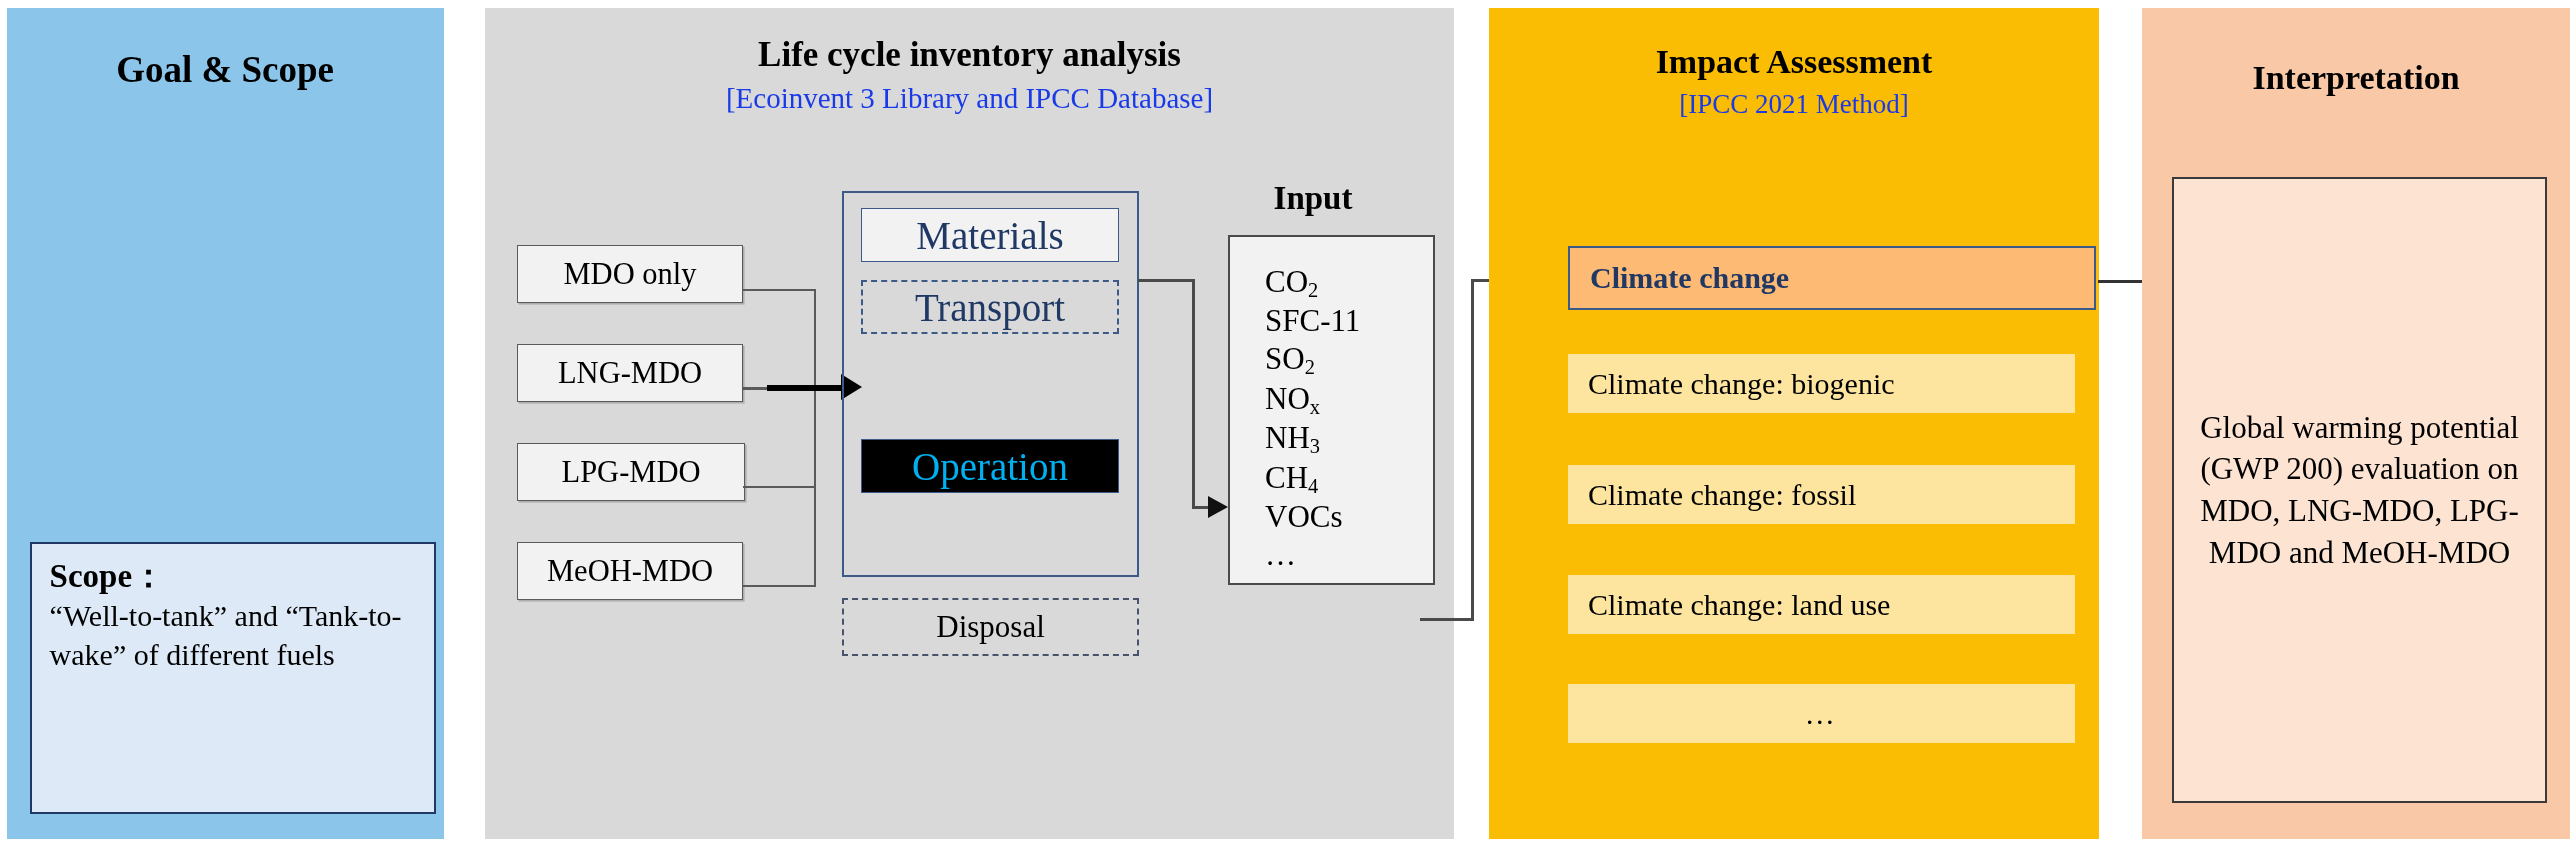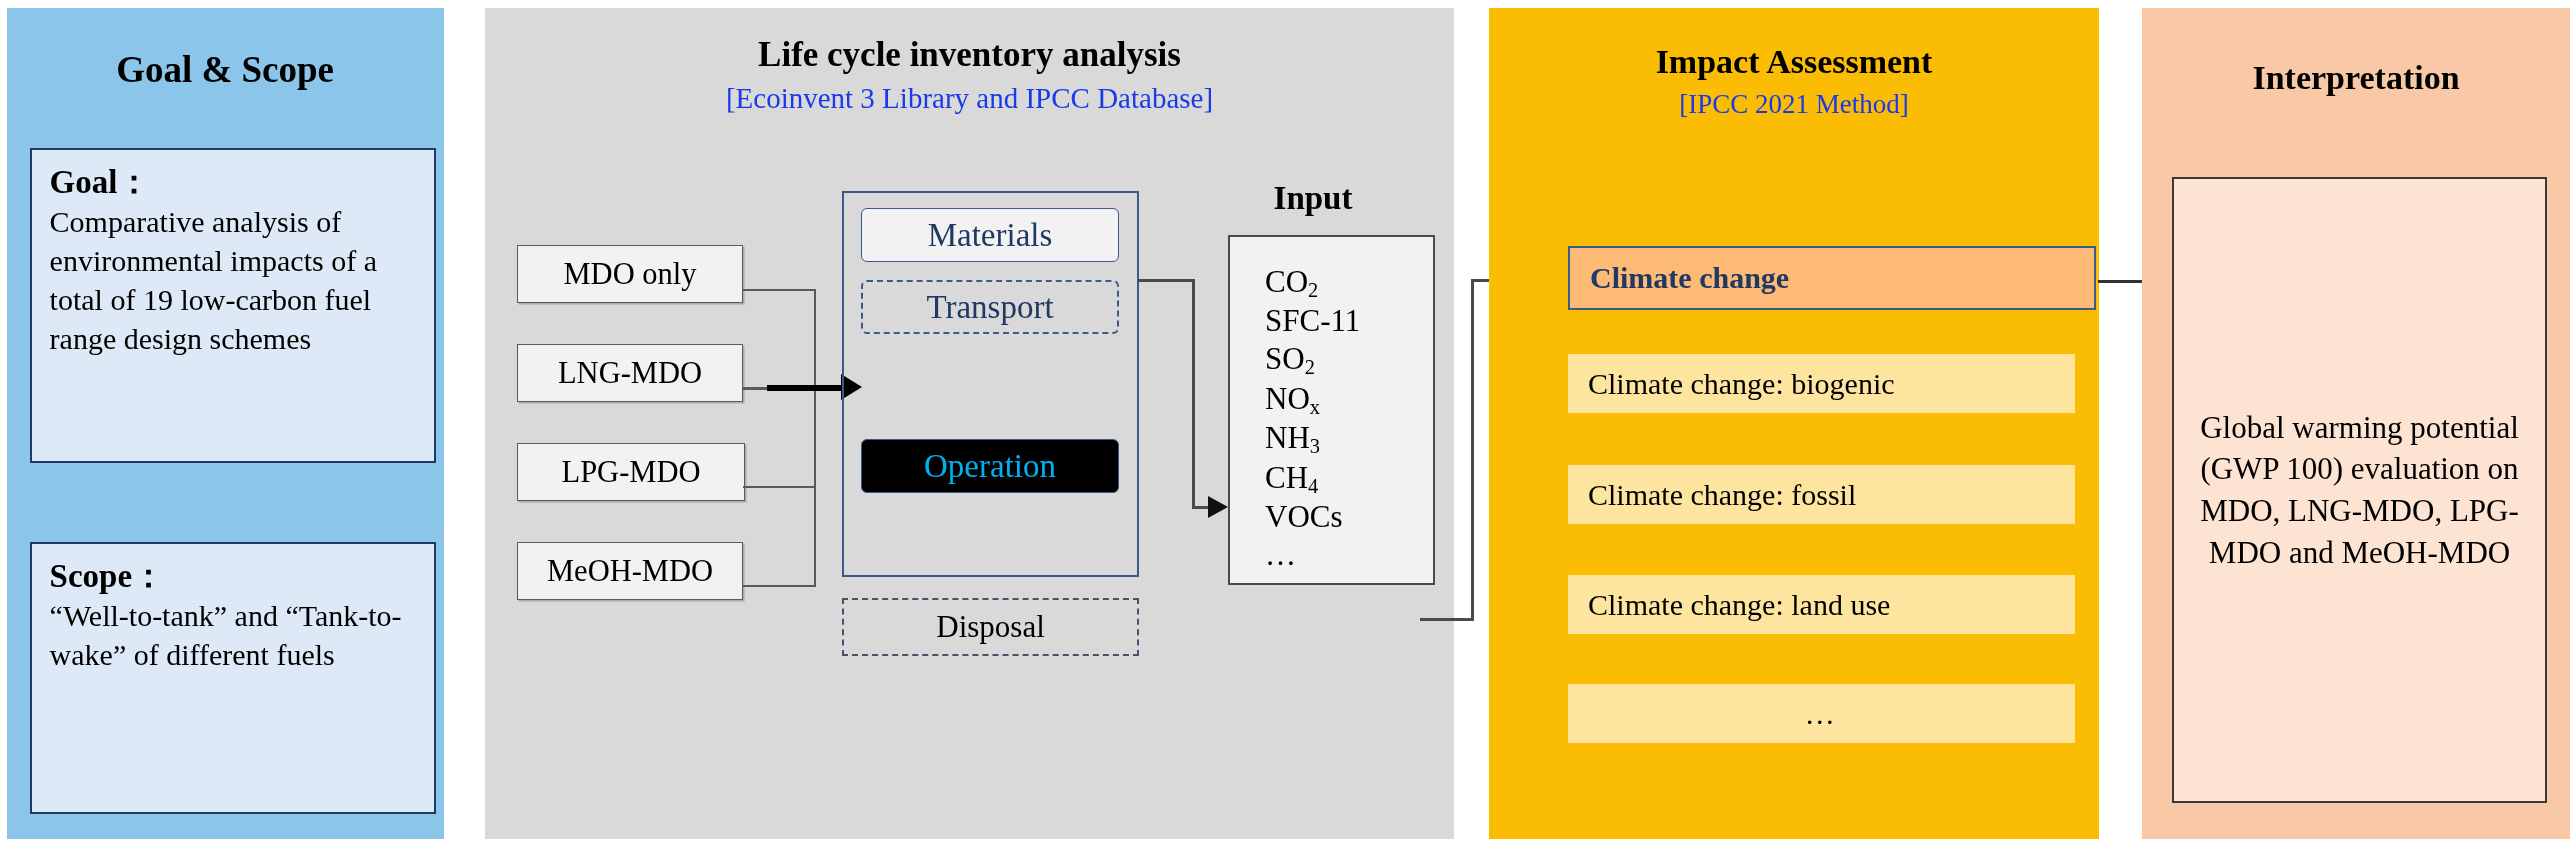--- a/index.html
+++ b/index.html
@@ -76,21 +76,21 @@
   }
 
   
   #stages-box{
     position:absolute;left:842px;top:191px;width:297px;height:386px;
     box-sizing:border-box;border:2.5px solid #3c5a88;background:transparent;
   }
   .stage{
     position:absolute;box-sizing:border-box;
     display:flex;align-items:center;justify-content:center;
-    font-size:33px;line-height:1;border-radius:6px;
+    font-size:39px;line-height:1;
   }
   .stage.solid {background:#f2f2f2;border:1.6px solid #3c5a88;color:#1f3864;}
   .stage.dashed{background:transparent;border:2.5px dashed #3c5a88;color:#1f3864;}
   .stage.oper  {background:#000000;border:1.6px solid #3c5a88;color:#00b0f0;}
   #stage-0{left:861px;top:208px;width:258px;height:54px;}
   #stage-1{left:861px;top:280px;width:258px;height:54px;}
   #stage-2{left:861px;top:361px;width:258px;height:54px;}
   #stage-3{left:861px;top:439px;width:258px;height:54px;}
   #stage-4{
     position:absolute;left:842px;top:598px;width:297px;height:58px;
@@ -163,24 +163,20 @@
   #interp-text{font-size:31px;line-height:1.34;color:#000;text-align:center;padding:0 21.4px;}
 </style>
 </head>
 <body>
 
 <div id="stage">
 
   <div class="panel" id="panel-goal">
     <div class="panel-title" id="goal-title">Goal &amp; Scope</div>
 
-    <div class="card-blue" id="card-goal">
-      <div class="card-head">Goal：</div>
-      <div class="card-body">Comparative analysis of environmental impacts of a total of 19 low-carbon fuel range design schemes</div>
-    </div>
 
     <div class="card-blue" id="card-scope">
       <div class="card-head">Scope：</div>
       <div class="card-body">“Well-to-tank” and “Tank-to-wake” of different fuels</div>
     </div>
   </div>
 
   <div class="panel" id="panel-lci"></div>
 
   <div class="panel-title" id="lci-title" style="left:485px;width:969px;">Life cycle inventory analysis</div>
@@ -240,17 +236,17 @@
 
   <div class="ln" id="c3-h1"></div>
   <div class="ln" id="c3-v"></div>
   <div class="ln" id="c3-h2"></div>
   <div id="c3-head"></div>
 
   <div class="panel" id="panel-interp"></div>
   <div class="panel-title" id="interp-title" style="left:2142px;width:428px;">Interpretation</div>
 
   <div id="card-interp">
-    <div id="interp-text">Global warming potential (GWP 100) evaluation on MDO, LNG-MDO, LPG-MDO and MeOH-MDO</div>
+    <div id="interp-text">Global warming potential (GWP 200) evaluation on MDO, LNG-MDO, LPG-MDO and MeOH-MDO</div>
   </div>
 
 </div>
 
 
 </body></html>

